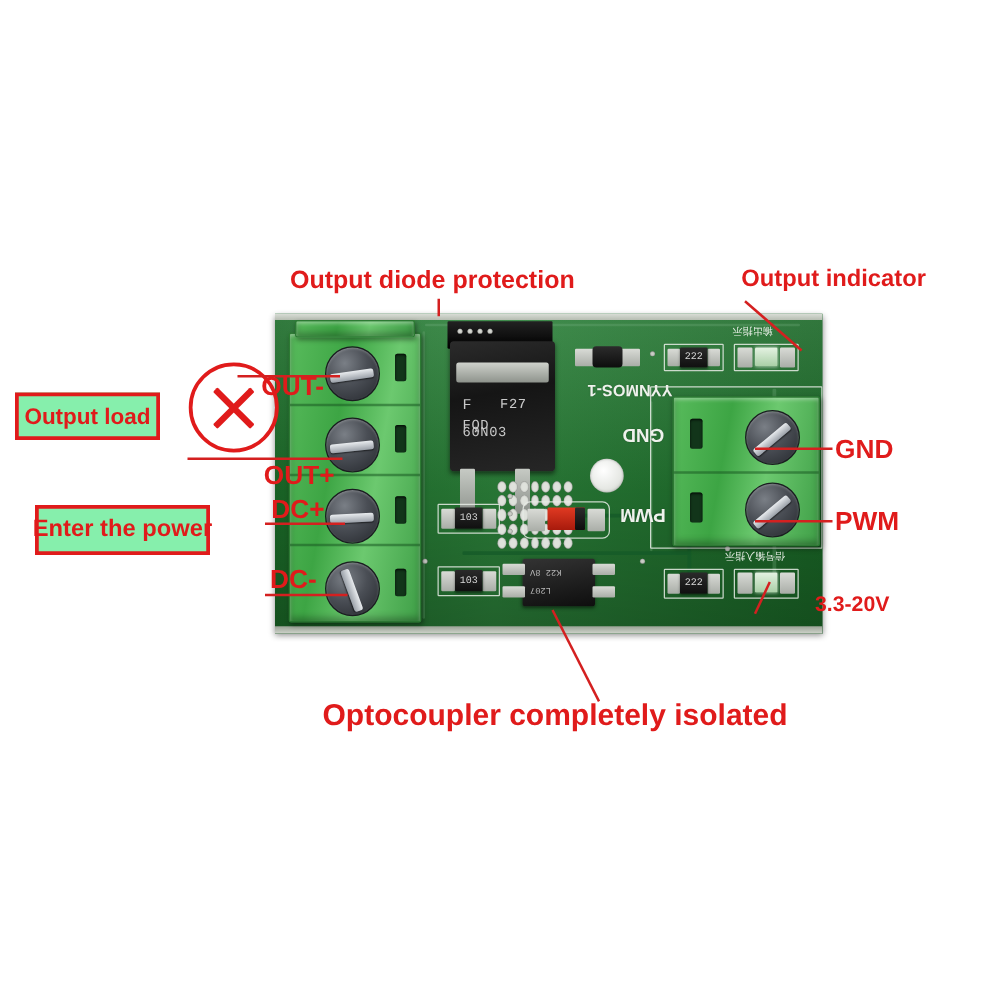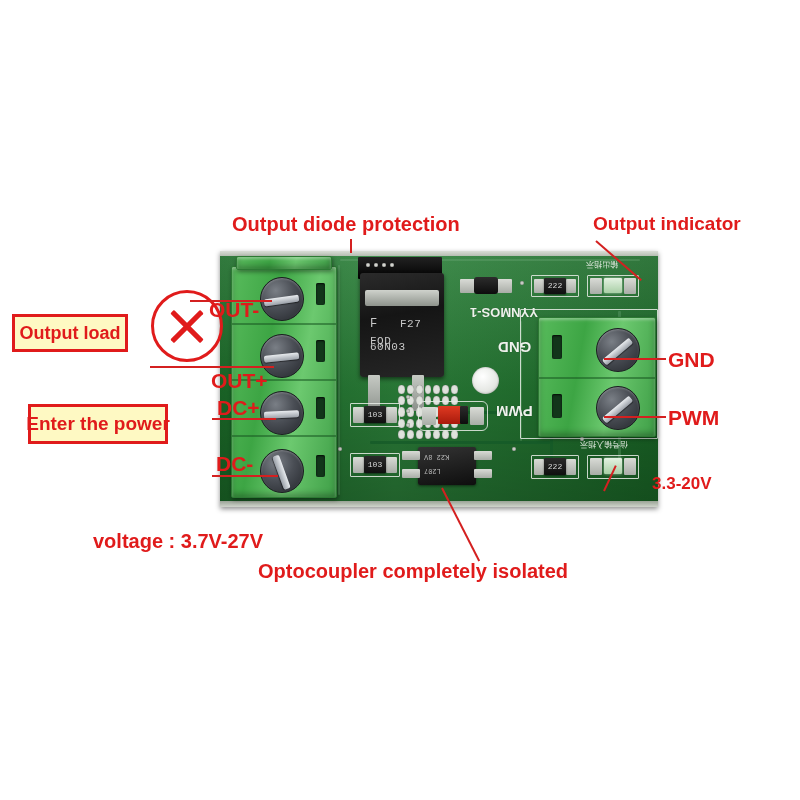--- a/index.html
+++ b/index.html
@@ -23,21 +23,21 @@
     font-weight: bold;
     white-space: nowrap;
     line-height: 1.12;
   }
   .ann-box {
     position: absolute;
     color: #e01b1b;
     font-weight: bold;
     white-space: nowrap;
     border: 3px solid #e01b1b;
-    background: #fef9c3;
+    background: #86efac;
     display: flex;
     align-items: center;
     justify-content: center;
     box-sizing: border-box;
   }
   .leader {
     position: absolute;
     background: #d42020;
     height: 2px;
     transform-origin: 0 50%;
@@ -496,18 +496,17 @@
   <div class="ann" style="left:668px; top:348px; font-size:21px;">GND</div>
   <div class="leader" style="left:604px; top:358px; width:62px;"></div>
 
   <div class="ann" style="left:668px; top:406px; font-size:21px;">PWM</div>
   <div class="leader" style="left:604px; top:416px; width:62px;"></div>
 
   <div class="ann" style="left:652px; top:474px; font-size:17px;">3.3-20V</div>
 
   <div class="leader" style="left:604px; top:490px; width:28px; transform:rotate(-65deg);"></div>
 
-  <div class="ann" style="left:93px; top:530px; font-size:20px;">voltage : 3.7V-27V</div>
-
-  <div class="ann" style="left:258px; top:560px; font-size:20px;">Optocoupler completely isolated</div>
+
+  <div class="ann" style="left:258px; top:560px; font-size:24px;">Optocoupler completely isolated</div>
   <div class="leader" style="left:442px; top:487px; width:82px; transform:rotate(63deg);"></div>
 
 </div>
 
 </body></html>

